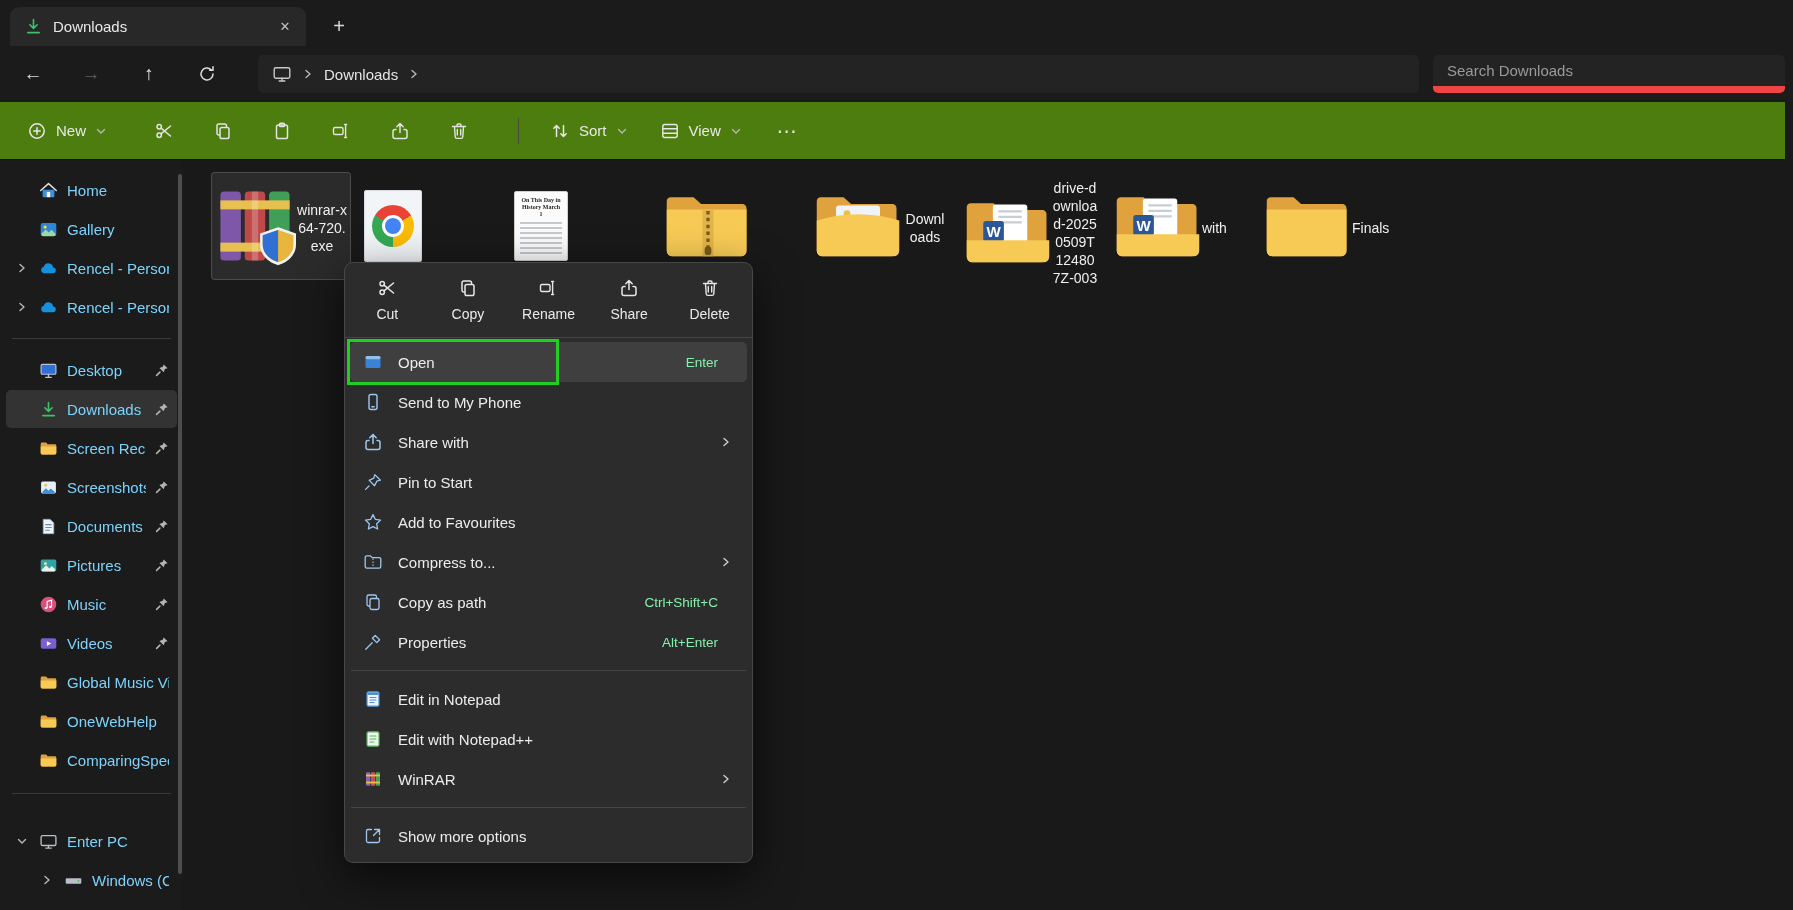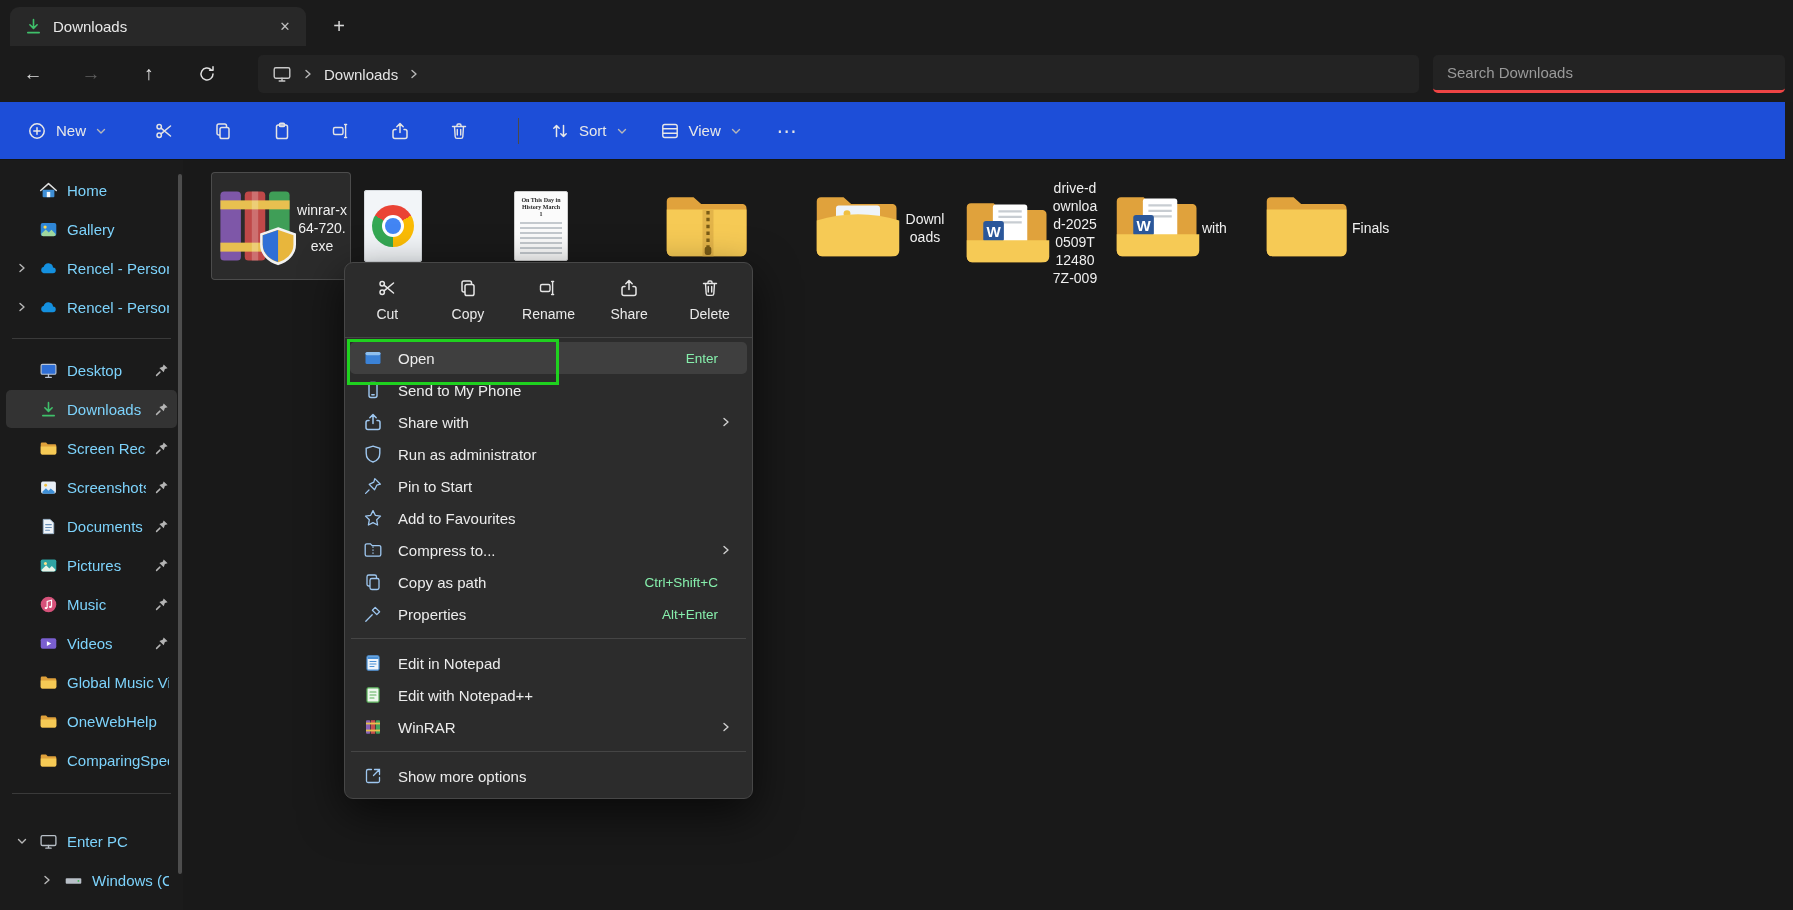--- a/index.html
+++ b/index.html
@@ -29,27 +29,27 @@
 
   
   .navbar{position:absolute;top:46px;left:0;right:0;height:56px;background:#1b1b1b;
           display:flex;align-items:center;padding-left:14px}
   .nav-btn{width:38px;height:36px;display:flex;align-items:center;justify-content:center;
            font-size:19px;color:#e0e0e0;border-radius:6px;margin-right:20px;flex:none}
   .nav-btn.disabled{color:#616161}
   .breadcrumb{flex:1;height:38px;background:#232323;border-radius:5px;margin-left:12px;
               display:flex;align-items:center;gap:10px;padding:0 14px;font-size:15px;color:#e4e4e4}
   .crumb-chev{color:#b8b8b8;display:flex;align-items:center}
-  .search{width:352px;height:38px;background:#232323;border:none;border-bottom:3px solid #ef4444;
+  .search{width:352px;height:38px;background:#232323;border:none;border-bottom:7px solid #ef4444;
           border-radius:5px;margin:0 8px 0 14px;padding:0 14px;font-size:15px;color:#dcdcdc;
           font-family:"Liberation Sans","DejaVu Sans",sans-serif;outline:none;flex:none}
   .search::placeholder{color:#9a9a9a}
 
   
-  .toolbar{position:absolute;top:102px;left:0;right:8px;height:58px;background:#1d4ed8;
+  .toolbar{position:absolute;top:102px;left:0;right:8px;height:58px;background:#4d7c0f;
            display:flex;align-items:center;padding-left:16px;border-bottom:1px solid #141414}
   .tb-btn{display:flex;align-items:center;gap:9px;padding:8px 11px;border-radius:5px;font-size:15px;
           color:#e8e8e8;flex:none}
   .tb-ic{width:40px;height:40px;display:flex;align-items:center;justify-content:center;border-radius:5px;
          color:#e4e4e4;flex:none;margin-right:19px}
   .tb-chev{color:#b8b8b8}
   .tb-divider{width:1px;height:26px;background:#4a4a4a;margin:0 20px;flex:none}
   .tb-more{width:40px;height:40px;display:flex;align-items:center;justify-content:center;font-size:20px;
            color:#e4e4e4;border-radius:5px;margin-left:14px}
   .mr26{margin-right:26px}
@@ -95,21 +95,21 @@
 
   
   .ctx{position:absolute;left:344px;top:262px;width:409px;background:#2c2c2c;border:1px solid #474747;
        border-radius:9px;box-shadow:0 14px 44px rgba(0,0,0,.65);padding-bottom:6px;z-index:20}
   .ctx-quick{height:74px;display:flex;padding:0 2px}
   .qa{flex:1;display:flex;flex-direction:column;align-items:center;justify-content:center;gap:8px;
       font-size:14px;color:#eaeaea;border-radius:6px;margin:6px 1px}
   .qa svg{color:#e6e6e6}
   .ctx-sep{height:1px;background:#454545}
   .ctx-items{padding-top:4px}
-  .ctx-row{height:32px;display:flex;align-items:center;gap:15px;margin:0 5px;padding:0 13px;
+  .ctx-row{height:40px;display:flex;align-items:center;gap:15px;margin:0 5px;padding:0 13px;
            border-radius:5px;font-size:15px;color:#ececec}
   .ctx-row.highlight{background:#3f3f3f}
   .mi{width:20px;height:20px;flex:none;display:flex;align-items:center;justify-content:center}
   .mlabel{white-space:nowrap}
   .mshort{margin-left:auto;font-size:13.5px;color:#86efac;padding-right:16px}
   .msub{margin-left:auto;color:#cfcfcf;display:flex;align-items:center;padding-right:2px}
   .ctx-div{height:1px;background:#454545;margin:8px 6px}
 
   .green-box{position:absolute;left:2px;top:76px;width:212px;height:46px;border:3px solid #1fd11f;
              z-index:30;pointer-events:none}
@@ -636,21 +636,21 @@
       </div>
       <div class="flabel">Downloads</div>
     </div>
 
     <div class="tile">
       <div class="iconbox">
         <svg width="88" height="72" viewBox="0 0 64 52">
             <use href="#sym-wordfolder"></use>
           </svg>
       </div>
-      <div class="flabel">drive-download-20250509T124807Z-009</div>
+      <div class="flabel">drive-download-20250509T124807Z-003</div>
     </div>
 
     <div class="tile">
       <div class="iconbox">
         <svg width="88" height="72" viewBox="0 0 64 52">
             <use href="#sym-wordfolder"></use>
           </svg>
       </div>
       <div class="flabel">with</div>
     </div>
@@ -732,28 +732,20 @@
           </svg>
         </span>
       <span class="mlabel">Share with</span>
       <span class="msub">
           <svg class="i12">
             <use href="#sym-chev-r"></use>
           </svg>
         </span>
     </div>
 
-    <div class="ctx-row">
-      <span class="mi">
-          <svg class="i20">
-            <use href="#sym-mi-shield"></use>
-          </svg>
-        </span>
-      <span class="mlabel">Run as administrator</span>
-    </div>
 
     <div class="ctx-row">
       <span class="mi">
           <svg class="i20">
             <use href="#sym-mi-pin"></use>
           </svg>
         </span>
       <span class="mlabel">Pin to Start</span>
     </div>
 

